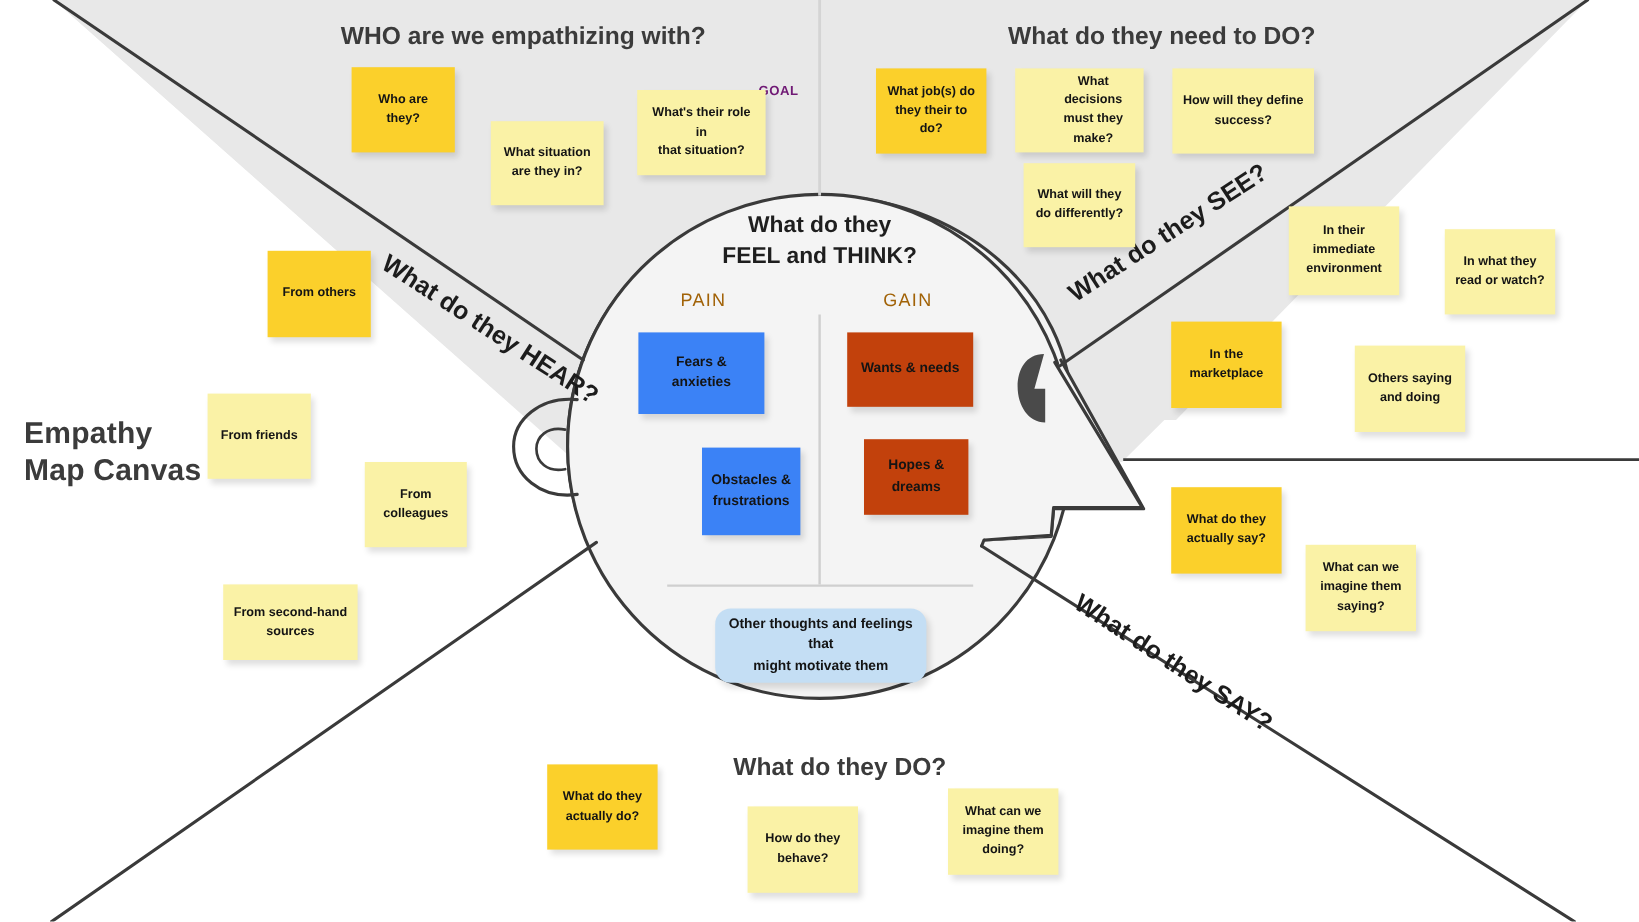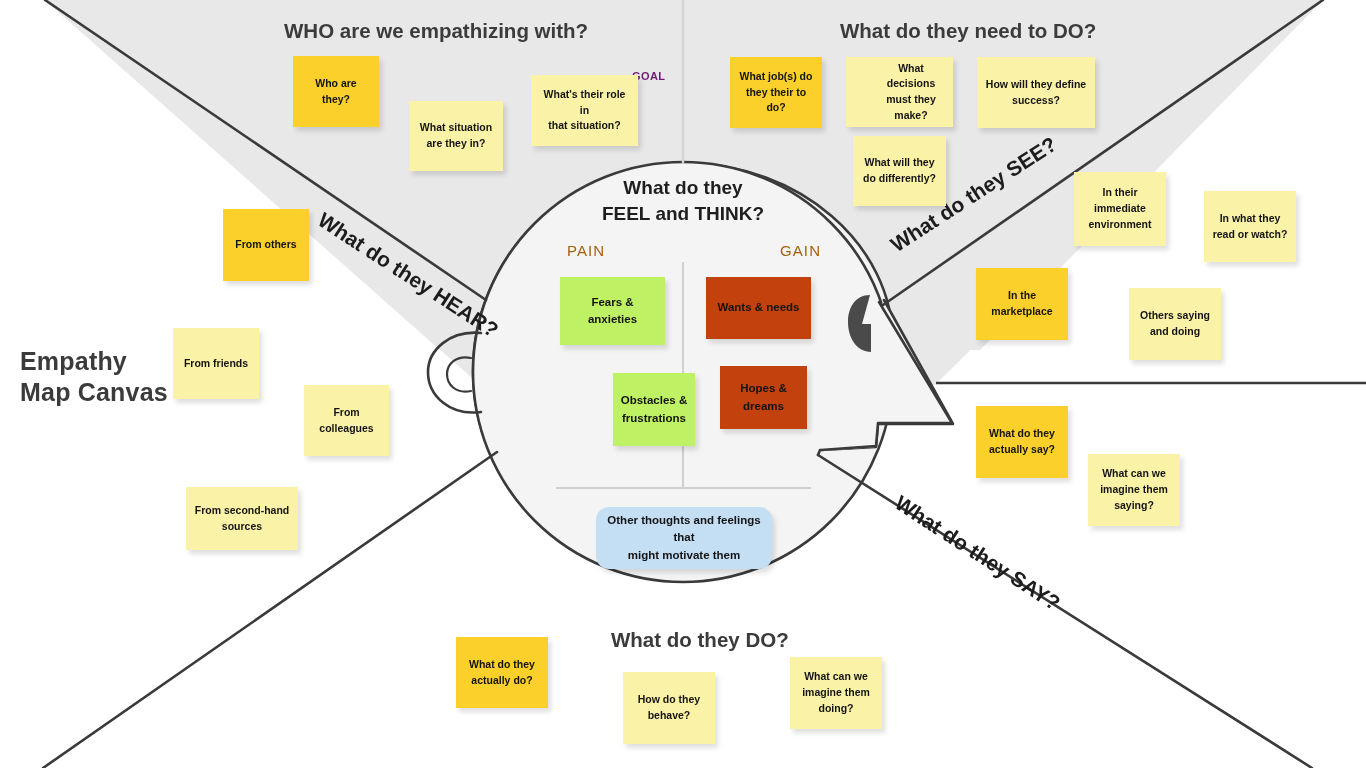--- a/index.html
+++ b/index.html
@@ -78,21 +78,21 @@
     font-size:10.5px;
     font-weight:bold;
     color:#141414;
     line-height:1.5;
     padding:4px 7px;
     white-space:pre-line;
     box-shadow:3px 4px 5px rgba(0,0,0,.13);
   }
   .note.gold{background:#FBD02B;}
   .note.pale{background:#FAF2A6;}
-  .note.pink{background:#bef264;margin-left:28px;}
+  .note.pink{background:#3b82f6;}
   .note.green{background:#c2410c;}
   .note.blue{background:#C4DEF4;border-radius:13px;}
   .note.big{font-size:11.5px;}
 </style>
 </head>
 <body>
 
 <div id="canvas">
 
   <svg id="svg-layer" class="layer" viewBox="0 0 1366 768" width="1366" height="768">
@@ -169,21 +169,21 @@
 
     <div class="diag-label" style="left:893px;top:235px;transform:rotate(-33deg);">What do they SEE?</div>
 
     <div class="diag-label" style="left:897px;top:489px;transform:rotate(33deg);">What do they SAY?</div>
 
     <div class="head-title" style="left:523px;top:175px;">What do they
 FEEL and THINK?</div>
 
     <div class="pg-label" style="left:567px;top:242px;">PAIN</div>
 
-    <div class="pg-label" style="left:736px;top:242px;margin-left:44px;">GAIN</div>
+    <div class="pg-label" style="left:736px;top:242px;">GAIN</div>
 
     <div class="note gold" style="left:293px;top:56px;width:86px;height:71px;">Who are they?</div>
     <div class="note pale" style="left:409px;top:101px;width:94px;height:70px;">What situation
 are they in?</div>
     <div class="note pale" style="left:531px;top:75px;width:107px;height:71px;">What's their role in
 that situation?</div>
 
     <div class="note gold" style="left:730px;top:57px;width:92px;height:71px;">What job(s) do
 they their to do?</div>
     <div class="note pale" style="left:846px;top:57px;width:107px;height:70px;padding-left:30px;">What decisions

